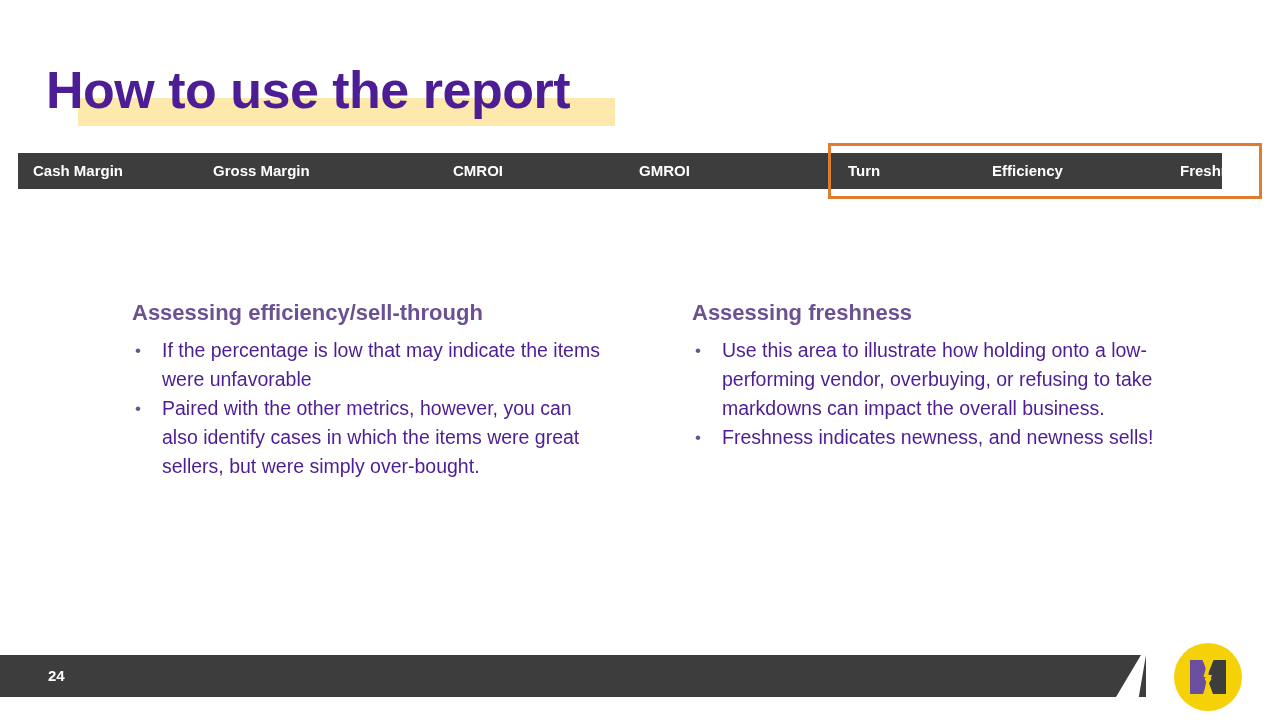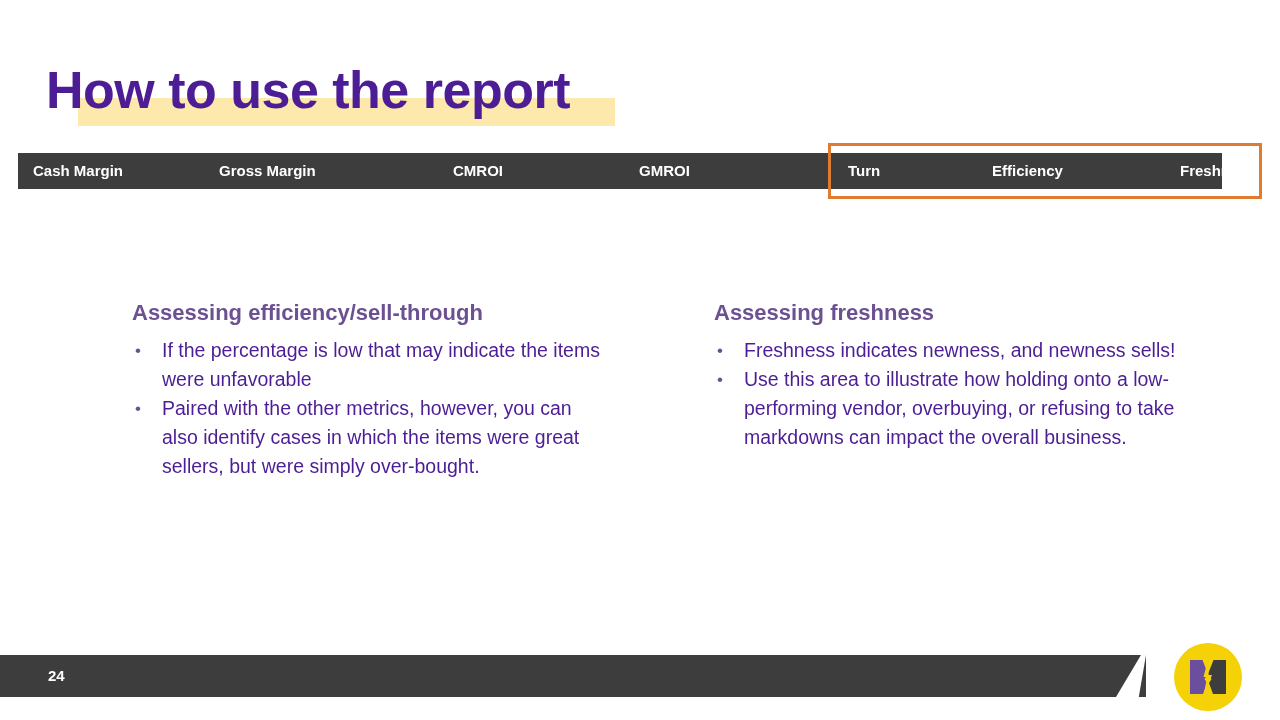--- a/index.html
+++ b/index.html
@@ -66,21 +66,21 @@
     box-sizing: border-box;
     background: transparent;
   }
 
   
   .column {
     position: absolute;
     top: 300px;
   }
   #column-left  { left: 132px; width: 480px; }
-  #column-right { left: 714px; width: 500px; }
+  #column-right { left: 692px; width: 500px; }
 
   .section-heading {
     font-size: 22px;
     font-weight: bold;
     color: #6b5192;
     margin: 0 0 10px 0;
     white-space: nowrap;
   }
   .bullet-list {
     list-style: none;
@@ -144,42 +144,42 @@
   }
 </style>
 </head>
 <body>
 
 <div id="title-highlight"></div>
 <div id="page-title">How to use the report</div>
 
 <div id="metric-nav">
   <div class="nav-item" style="left:15px">Cash Margin</div>
-  <div class="nav-item" style="left:201px">Gross Margin</div>
+  <div class="nav-item" style="left:195px">Gross Margin</div>
   <div class="nav-item" style="left:435px">CMROI</div>
   <div class="nav-item" style="left:621px">GMROI</div>
   <div class="nav-item" style="left:830px">Turn</div>
   <div class="nav-item" style="left:974px">Efficiency</div>
   <div class="nav-item" style="left:1162px">Freshness</div>
 </div>
 <div id="nav-highlight-box"></div>
 
 <div class="column" id="column-left">
   <div class="section-heading">Assessing efficiency/sell-through</div>
   <ul class="bullet-list">
     <li class="bullet-item">If the percentage is low that may indicate the items were unfavorable</li>
     <li class="bullet-item">Paired with the other metrics, however, you can also identify cases in which the items were great sellers, but were simply over-bought.</li>
   </ul>
 </div>
 
 <div class="column" id="column-right">
   <div class="section-heading">Assessing freshness</div>
   <ul class="bullet-list">
+    <li class="bullet-item">Use this area to illustrate how holding onto a low-performing vendor, overbuying, or refusing to take markdowns can impact the overall business.</li>
     <li class="bullet-item">Freshness indicates newness, and newness sells!</li>
-    <li class="bullet-item">Use this area to illustrate how holding onto a low-performing vendor, overbuying, or refusing to take markdowns can impact the overall business.</li>
   </ul>
 </div>
 
 <div id="footer-bar"></div>
 <div id="footer-accent"></div>
 <div id="page-number">24</div>
 
 <svg id="logo" viewBox="0 0 68 68">
   <circle cx="34" cy="34" r="34" fill="#f5d108"></circle>
 

